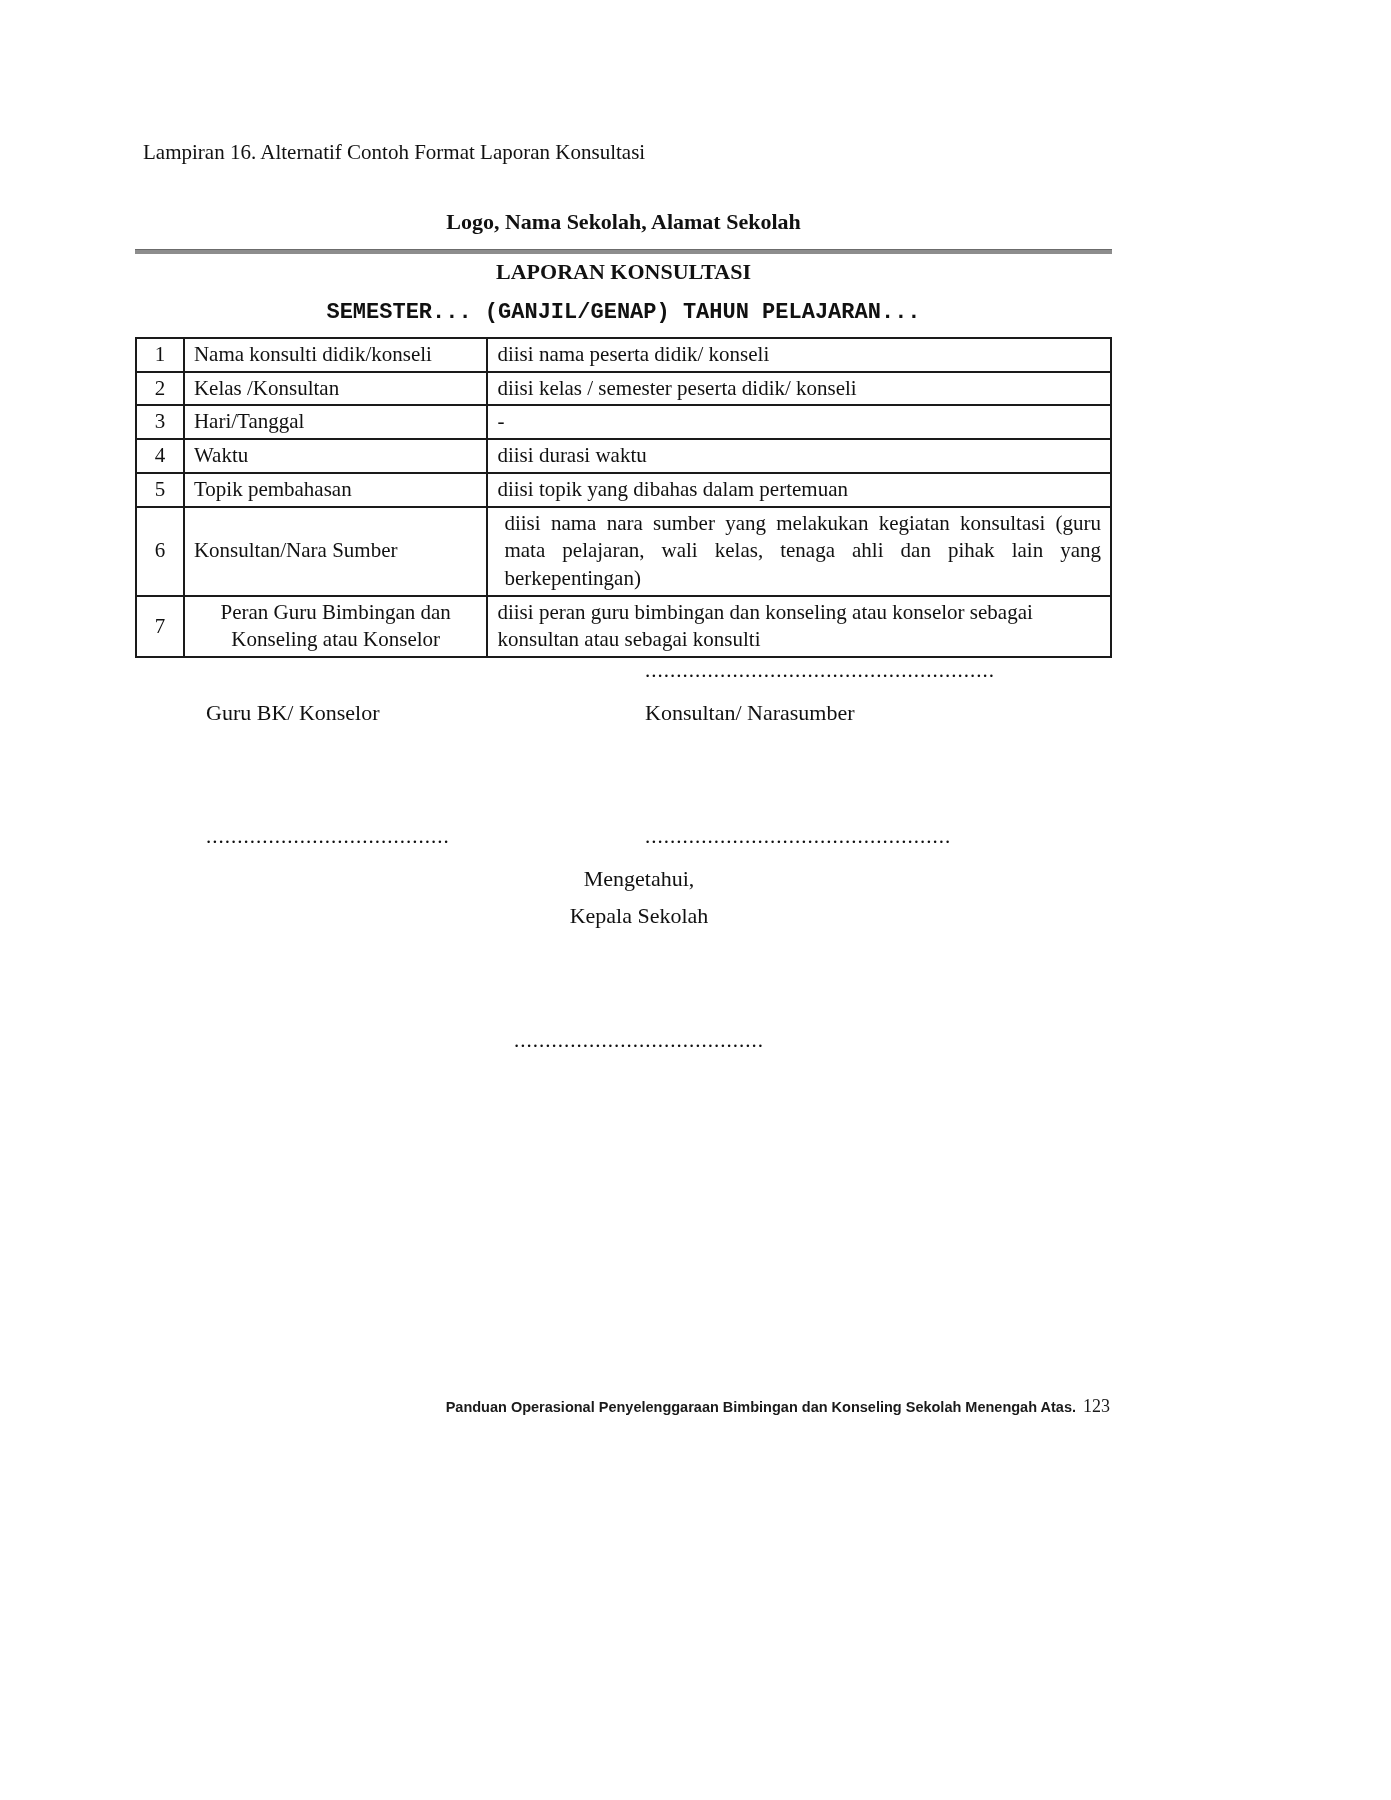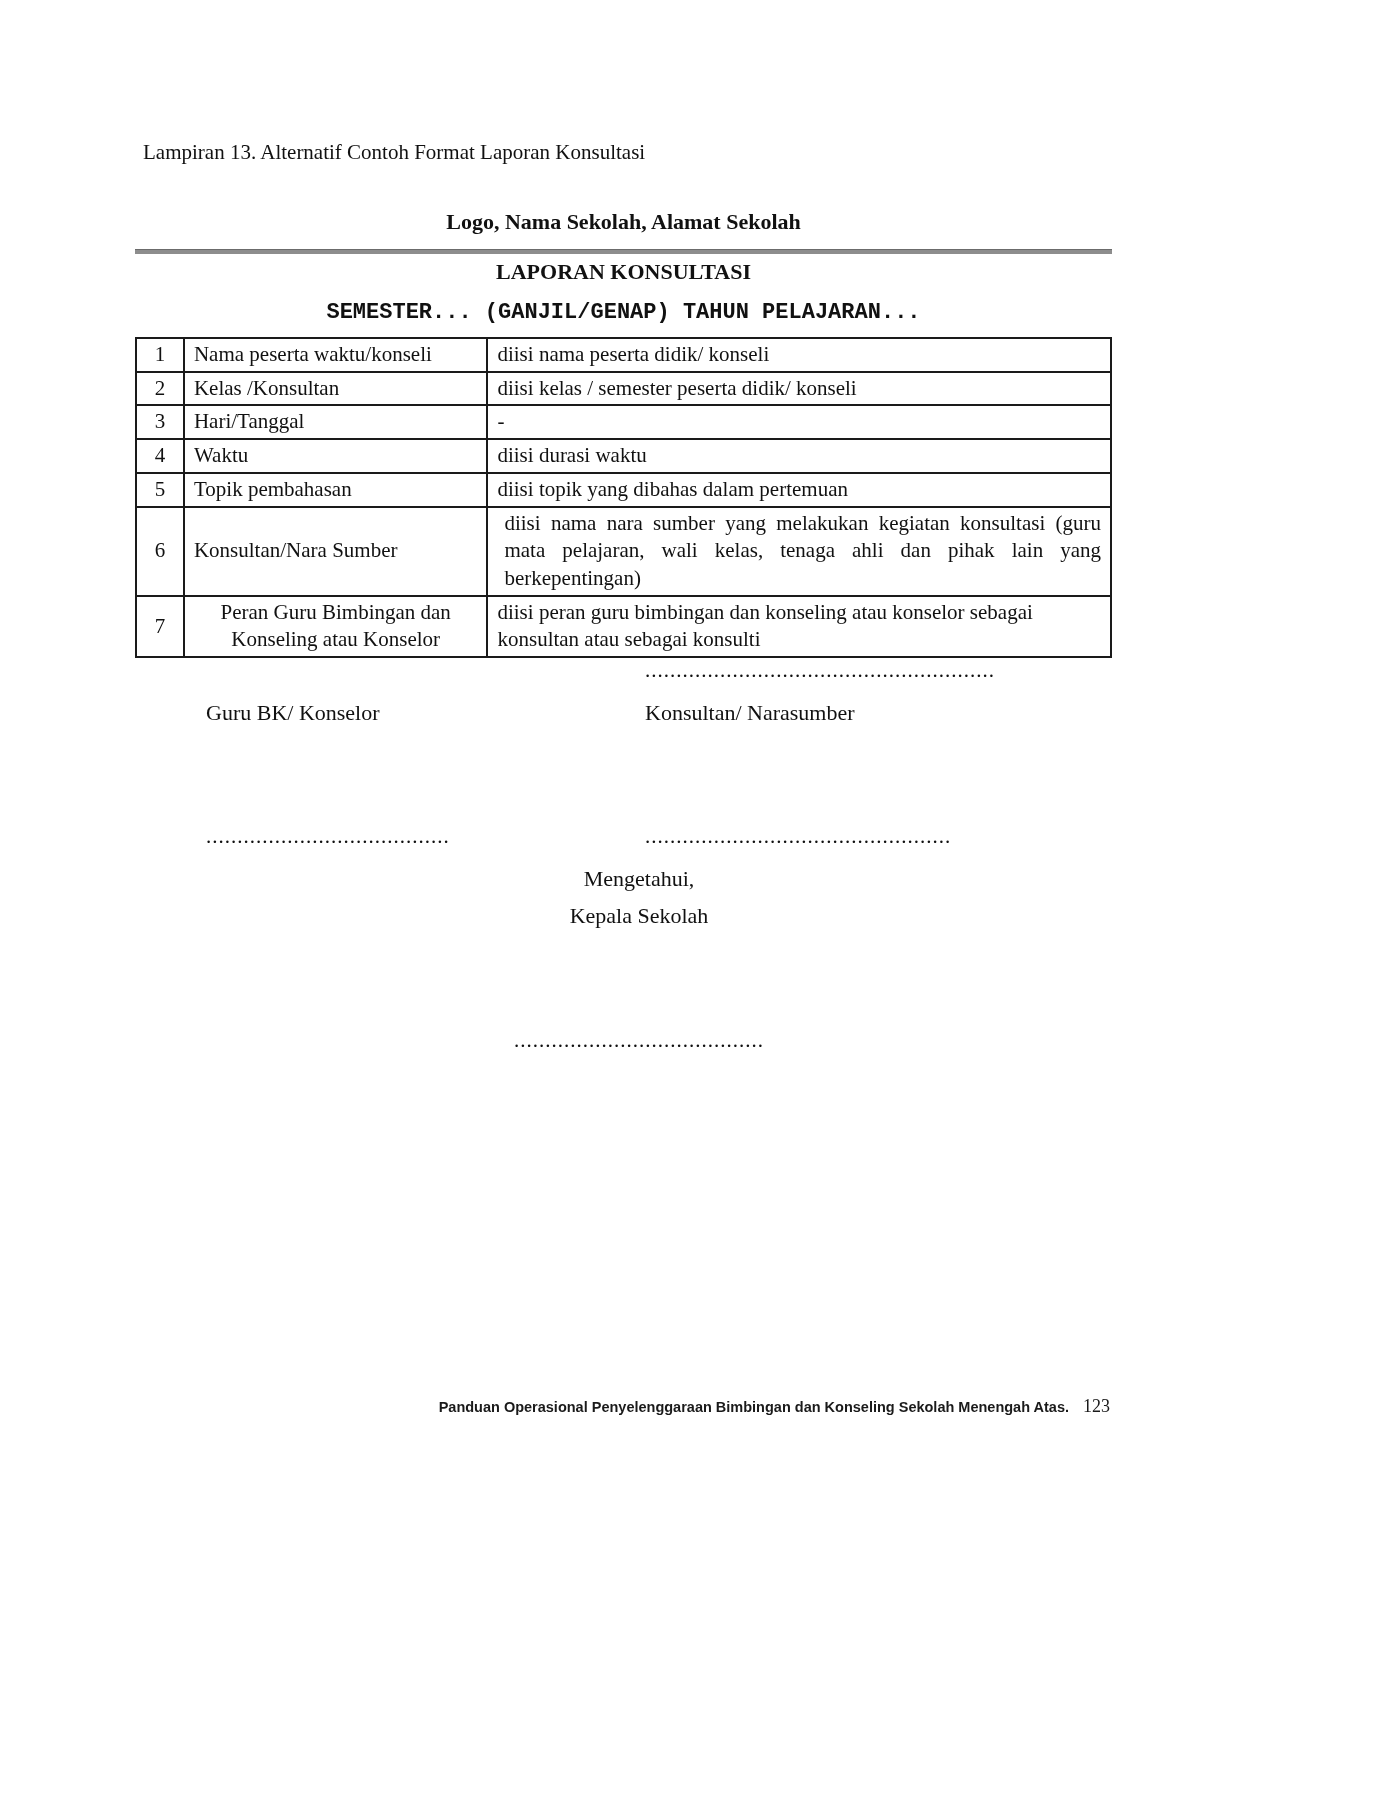--- a/index.html
+++ b/index.html
@@ -86,55 +86,55 @@
     width: 1008px;
     text-align: center;
     font-size: 22px;
   }
   .footer {
     position: absolute;
     top: 1396px;
     right: 281px;
     display: flex;
     align-items: baseline;
-    gap: 14px;
+    gap: 7px;
     white-space: nowrap;
   }
   .footer .footer-text {
     font-family: "Liberation Sans", "DejaVu Sans", sans-serif;
     font-size: 14.5px;
     font-weight: bold;
     color: #1a1a1a;
   }
   .footer .footer-page {
     font-family: "Liberation Serif", "DejaVu Serif", serif;
     font-size: 18px;
     color: #1a1a1a;
   }
 </style>
 </head>
 <body>
 
 <div class="page">
 
-  <div class="lampiran">Lampiran  13. Alternatif Contoh Format Laporan Konsultasi</div>
+  <div class="lampiran">Lampiran  16. Alternatif Contoh Format Laporan Konsultasi</div>
 
   <div class="logo-line">Logo, Nama Sekolah, Alamat Sekolah</div>
 
   <div class="rule"></div>
 
   <div class="report-title">LAPORAN KONSULTASI</div>
 
   <div class="report-subtitle">SEMESTER... (GANJIL/GENAP) TAHUN PELAJARAN...</div>
 
   <table class="report-table">
     <tbody>
       <tr>
         <td class="col-no">1</td>
-        <td class="col-label">Nama peserta waktu/konseli</td>
+        <td class="col-label">Nama konsulti didik/konseli</td>
         <td class="col-value">diisi nama peserta didik/ konseli</td>
       </tr>
       <tr>
         <td class="col-no">2</td>
         <td class="col-label">Kelas /Konsultan</td>
         <td class="col-value">diisi kelas / semester peserta didik/ konseli</td>
       </tr>
       <tr>
         <td class="col-no">3</td>
         <td class="col-label">Hari/Tanggal</td>

